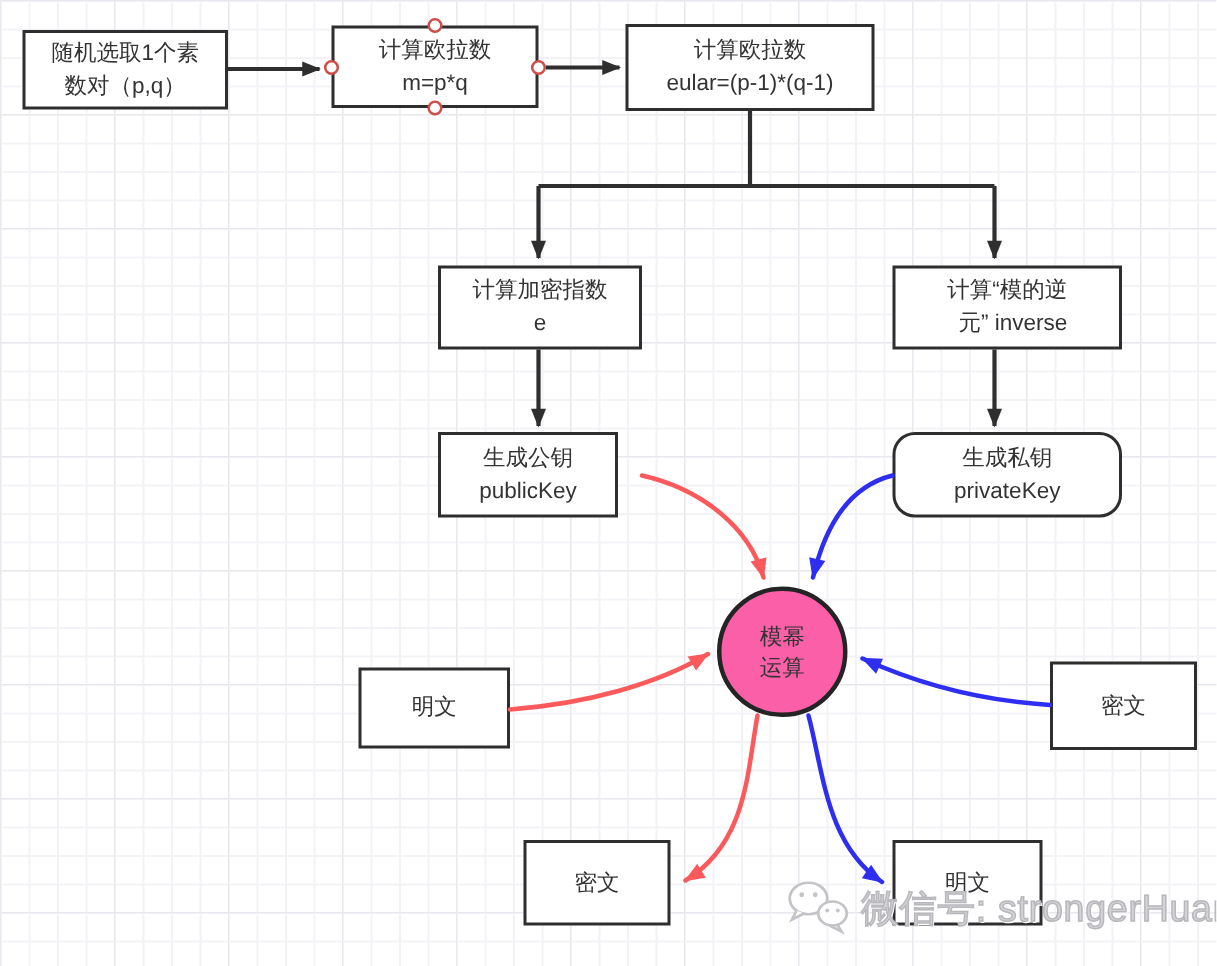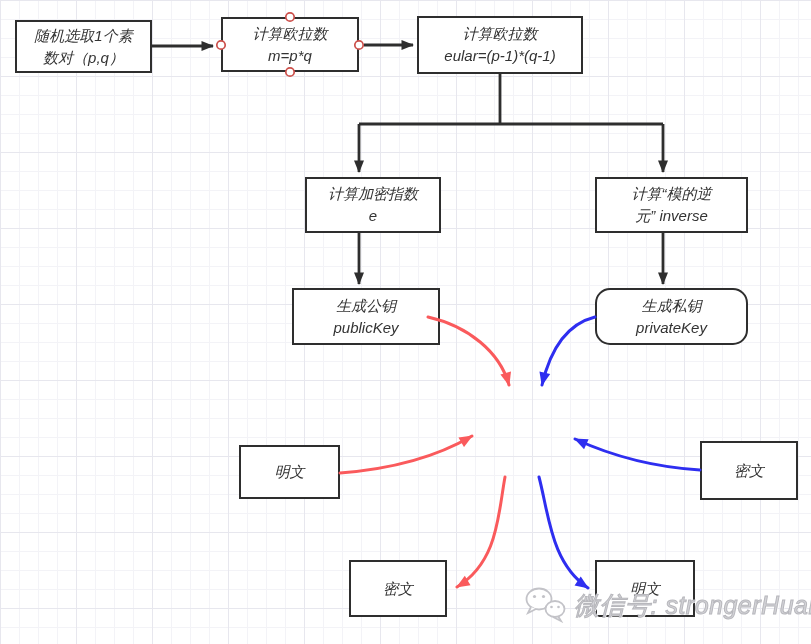--- a/index.html
+++ b/index.html
@@ -9,21 +9,20 @@
     height: 644px;
     overflow: hidden;
     background-color: #ffffff;
     background-image:
       linear-gradient(to right, #e7e7ee 1px, transparent 1px),
       linear-gradient(to bottom, #e7e7ee 1px, transparent 1px),
       linear-gradient(to right, #f3f3f7 1px, transparent 1px),
       linear-gradient(to bottom, #f3f3f7 1px, transparent 1px);
     background-size: 76px 76px, 76px 76px, 19px 19px, 19px 19px;
     font-family: "Liberation Sans", "DejaVu Sans", sans-serif;
-    font-style: italic;
   }
   .node {
     position: absolute;
     box-sizing: border-box;
     background: #ffffff;
     border: 2.5px solid #2e2e2e;
     display: flex;
     align-items: center;
     justify-content: center;
     text-align: center;
@@ -79,32 +78,34 @@
 
   <div class="node" style="left:15px; top:20px; width:137px; height:53px;">随机选取1个素
 数对（p,q）</div>
 
   <div class="node" style="left:221px; top:17px; width:138px; height:55px;">计算欧拉数
 m=p*q</div>
 
   <div class="node" style="left:417px; top:16px; width:166px; height:58px;">计算欧拉数
 eular=(p-1)*(q-1)</div>
 
-  <div class="node" style="left:292px; top:177px; width:136px; height:56px;margin-left:13px;">计算加密指数
+  <div class="node" style="left:292px; top:177px; width:136px; height:56px;">计算加密指数
 e</div>
 
-  <div class="node" style="left:595px; top:177px; width:153px; height:56px;">计算“模的逆
+  <div class="node" style="left:595px; top:177px; width:153px; height:56px;text-align:right;">计算“模的逆
 元” inverse</div>
 
-  <div class="node" style="left:292px; top:288px; width:148px; height:57px;">生成公钥
+  <div class="node" style="left:292px; top:288px; width:120px; height:57px;">生成公钥
 publicKey</div>
 
   <div class="node" style="left:595px; top:288px; width:153px; height:57px;border-radius:15px;">生成私钥
 privateKey</div>
 
+  <div class="circle-node" style="left: 478px; top: 391px; width: 87px; height: 87px; background: rgb(250, 95, 168);">模幂
+运算</div>
 
   <div class="node" style="left:239px; top:445px; width:101px; height:54px;">明文</div>
 
   <div class="node" style="left:700px; top:441px; width:98px; height:59px;">密文</div>
 
   <div class="node" style="left:349px; top:560px; width:98px; height:57px;">密文</div>
 
   <div class="node" style="left:595px; top:560px; width:100px; height:57px;">明文</div>
 
   <svg class="wires" width="811" height="644" viewBox="0 0 811 644">

